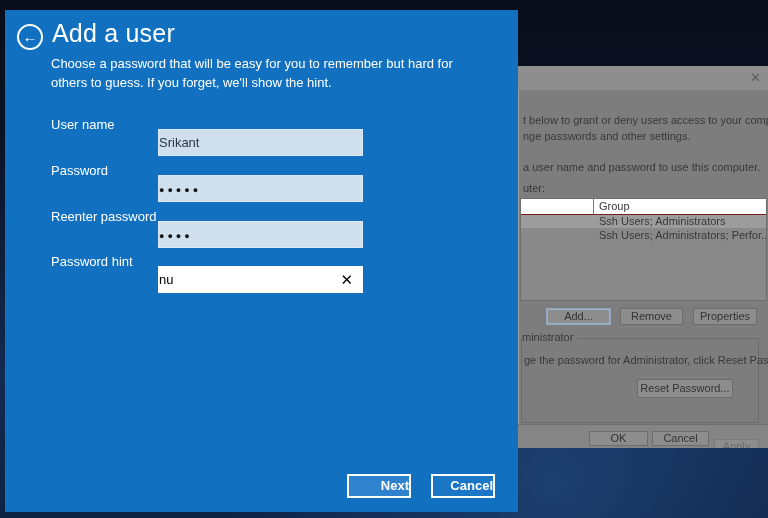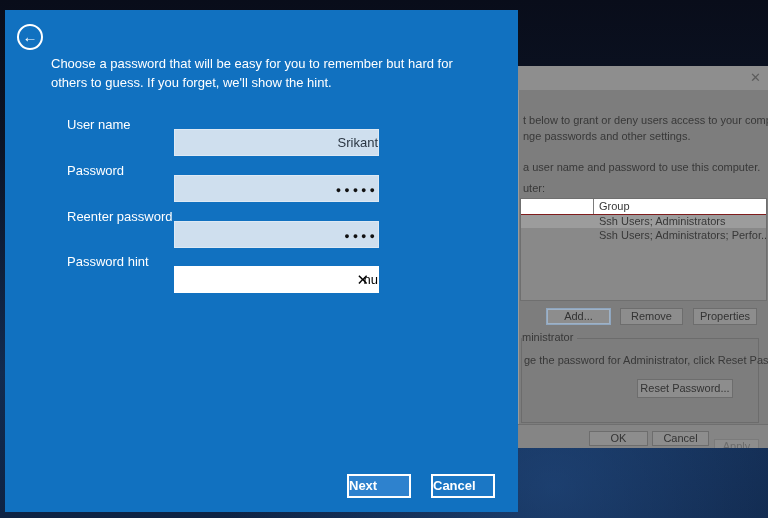--- a/index.html
+++ b/index.html
@@ -39,33 +39,33 @@
   .panel{
     position:absolute;left:5px;top:10px;width:513px;height:502px;
     background:#1171c0;color:#fff;
   }
   .back-btn{
     position:absolute;left:12px;top:14px;width:22px;height:22px;border:2px solid #fff;border-radius:50%;
     text-align:center;line-height:21px;font-size:15px;color:#fff;
   }
   .panel-title{position:absolute;left:47px;top:9px;font-size:25px;font-weight:400;letter-spacing:0.2px;}
   .panel-sub{position:absolute;left:46px;top:44px;width:418px;font-size:13px;line-height:19px;}
-  .form-row{position:absolute;left:16px;width:100%;height:27px;text-align:right;}
+  .form-row{position:absolute;left:0;width:100%;height:27px;}
   .row1{top:101px}.row2{top:147px}.row3{top:193px}.row4{top:238px}
   .f-label{position:absolute;left:46px;top:6px;font-size:13px;}
   .f-field{
     position:absolute;left:153px;top:0;width:205px;height:27px;box-sizing:border-box;
     background:#cfdfee;border:1px solid #dde9f4;color:#2b3642;font-size:13px;line-height:25px;margin-top:18px;
   }
   .f-field.white{background:#ffffff;border-color:#ffffff;color:#000;}
   .dots{font-size:9px;letter-spacing:3px;color:#111;line-height:25px;}
   .clear-x{position:absolute;right:9px;top:0;font-size:15px;font-weight:bold;color:#000;line-height:25px;}
   .p-btn{
     position:absolute;top:464px;height:24px;box-sizing:border-box;border:2px solid #fff;
-    color:#fff;font-size:13px;font-weight:bold;text-align:left;line-height:20px;
+    color:#fff;font-size:13px;font-weight:bold;text-align:right;line-height:20px;
   }
   .p-btn.next{left:342px;width:64px;background:#2e82ce;}
   .p-btn.cancel{left:426px;width:64px;background:#1b77c5;}
 </style>
 </head>
 <body>
 
 <div class="ua-dialog">
   <div class="ua-titlebar">
     <span class="ua-close">✕</span>
@@ -99,20 +99,21 @@
 
   <div class="ua-footer">
     <div class="ua-btn" style="left:71px;top:6px;width:59px;height:15px;line-height:13px">OK</div>
     <div class="ua-btn" style="left:134px;top:6px;width:57px;height:15px;line-height:13px">Cancel</div>
     <div class="ua-btn disabled" style="left:196px;top:14px;width:45px;height:15px;line-height:13px">Apply</div>
   </div>
 </div>
 
 <div class="panel">
   <div class="back-btn"><span>←</span></div>
+  <div class="panel-title">Add a user</div>
   <div class="panel-sub">Choose a password that will be easy for you to remember but hard for others to guess. If you forget, we'll show the hint.</div>
 
   <div class="form-row row1">
     <span class="f-label">User name</span>
     <div class="f-field">
       <span>Srikant</span>
     </div>
   </div>
 
   <div class="form-row row2">

